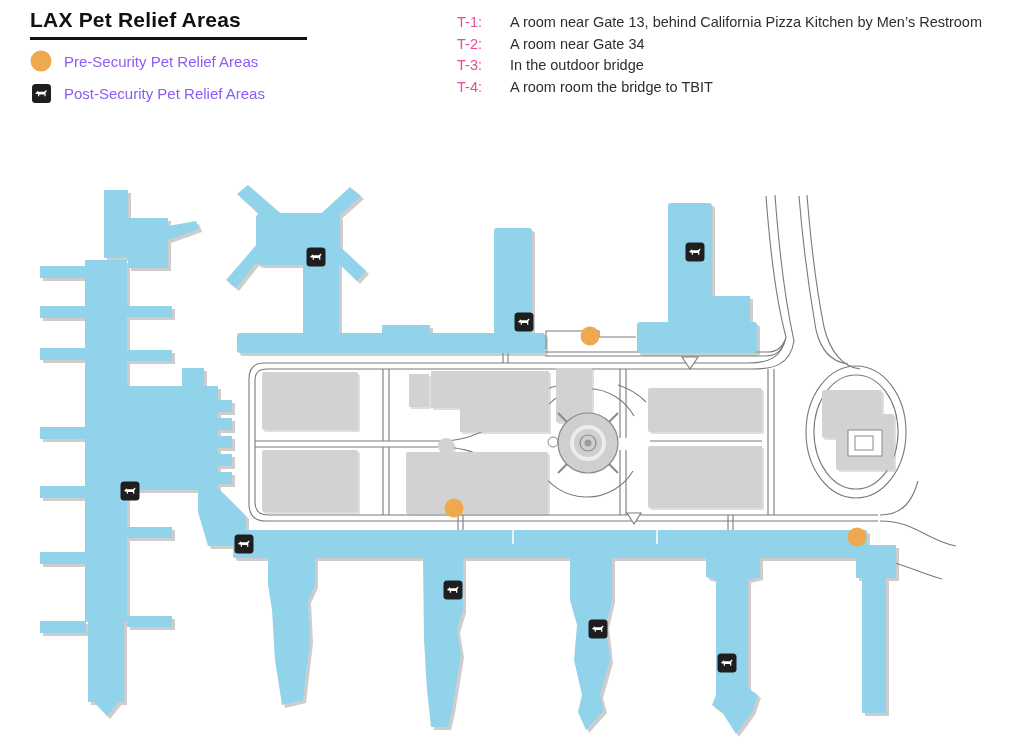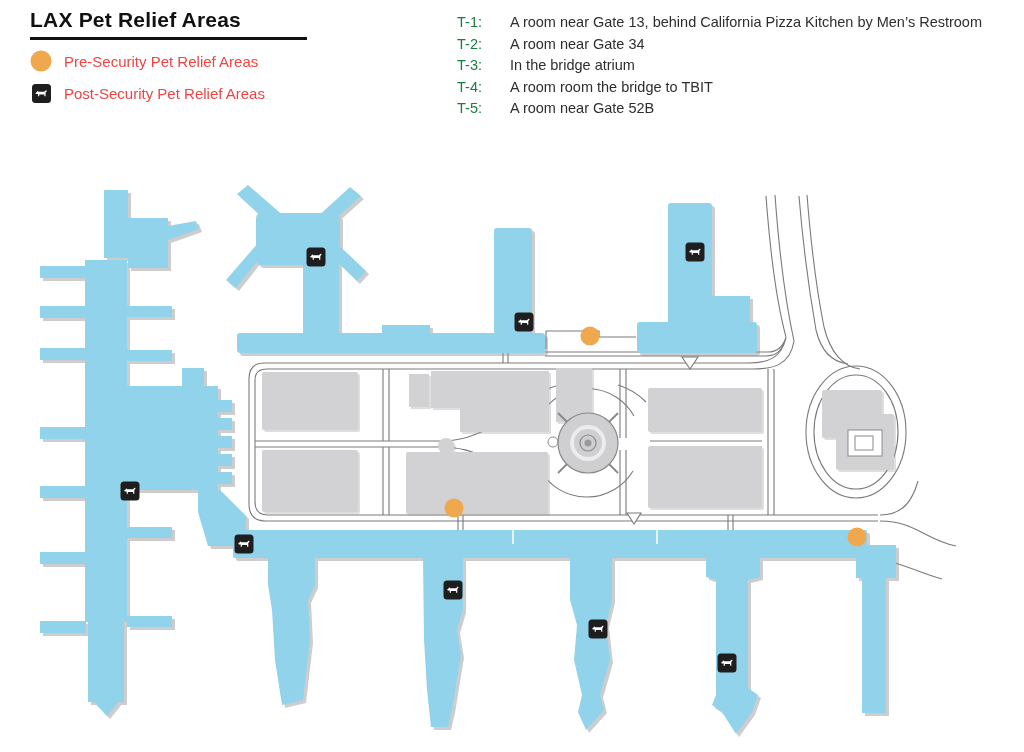--- a/index.html
+++ b/index.html
@@ -6,24 +6,24 @@
   #page{position:relative;width:1024px;height:752px;background:#ffffff;overflow:hidden;
         font-family:"Liberation Sans",sans-serif;}
   #map-svg{position:absolute;left:0;top:0;}
   .blue-group{filter:drop-shadow(3px 3px 0px rgba(145,145,145,0.45));}
   .bldg-group{filter:drop-shadow(2px 2px 0px rgba(160,160,160,0.35));}
   #header{position:absolute;left:30px;top:8px;width:420px;}
   #page-title{font-size:21px;font-weight:bold;color:#111;letter-spacing:0.2px;}
   #title-rule{width:277px;height:3px;background:#111;margin-top:5px;}
   .legend-row{display:flex;align-items:center;margin-top:10px;height:22px;}
   .leg-ic{flex:0 0 auto;margin-right:12px;}
-  .legend-label{font-size:15px;color:#ef4444;}
+  .legend-label{font-size:15px;color:#8b5cf6;}
   #loc-list{position:absolute;left:457px;top:12px;width:560px;}
   .loc-row{font-size:14.5px;color:#2e2e2e;line-height:21.5px;white-space:nowrap;}
-  .loc-id{color:#15803d;}
+  .loc-id{color:#ec4899;}
   .loc-desc{padding-left:8px;margin-left:20px;}
 </style>
 </head>
 <body>
 
 <div id="page">
 
   <svg id="map-svg" width="1024" height="752" viewBox="0 0 1024 752">
     <defs>
       <g id="dog-glyph">
@@ -248,23 +248,20 @@
   </div>
 
   <div id="loc-list">
     <div class="loc-row">
       <span class="loc-id">T-1:</span><span class="loc-desc">A room near Gate 13, behind California Pizza Kitchen by Men’s Restroom</span>
     </div>
     <div class="loc-row">
       <span class="loc-id">T-2:</span><span class="loc-desc">A room near Gate 34</span>
     </div>
     <div class="loc-row">
-      <span class="loc-id">T-3:</span><span class="loc-desc">In the bridge atrium</span>
+      <span class="loc-id">T-3:</span><span class="loc-desc">In the outdoor bridge</span>
     </div>
     <div class="loc-row">
       <span class="loc-id">T-4:</span><span class="loc-desc">A room room the bridge to TBIT</span>
     </div>
-    <div class="loc-row">
-      <span class="loc-id">T-5:</span><span class="loc-desc">A room near Gate 52B</span>
-    </div>
   </div>
 
 </div>
 
 </body></html>

